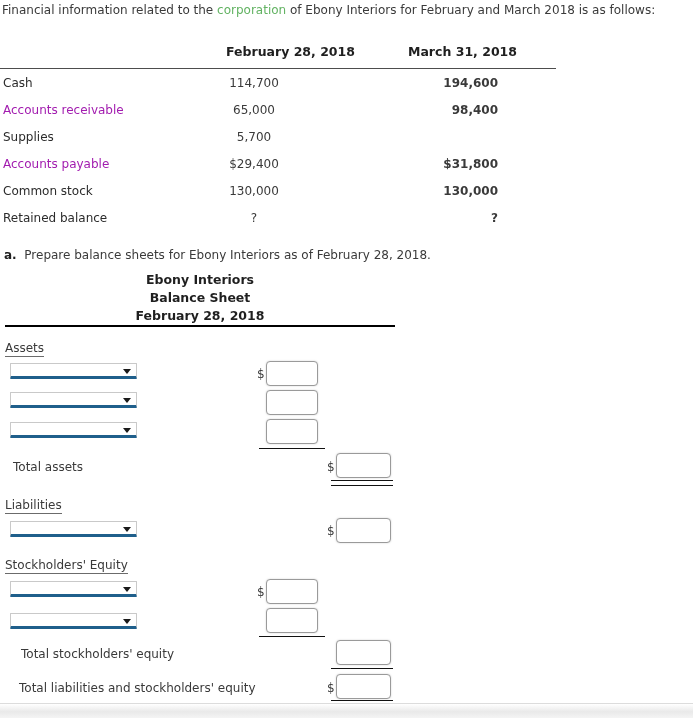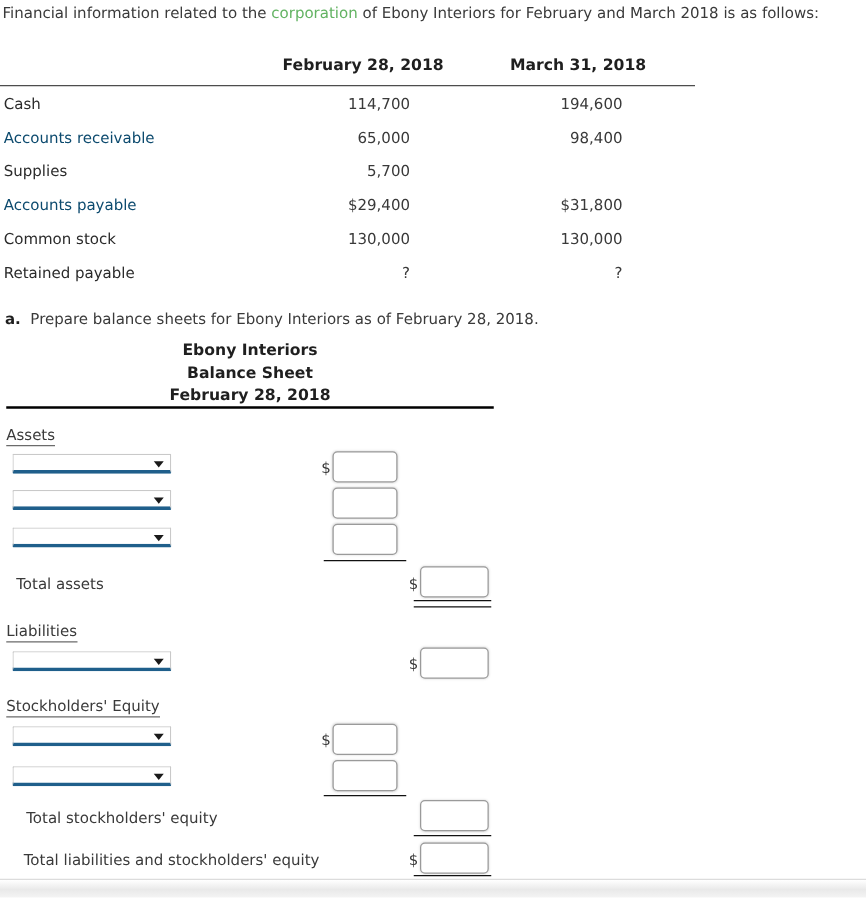--- a/index.html
+++ b/index.html
@@ -74,31 +74,31 @@
     position: relative;
     height: 27px;
   }
   .dt-row .label {
     position: absolute;
     left: 3px;
     top: 0;
     font-size: 12px;
     white-space: nowrap;
   }
-  .dt-row .label.green { color: #0c4a6e; }
+  .dt-row .label.green { color: #a21caf; }
   .dt-row .v1,
   .dt-row .v2 {
     position: absolute;
     top: 0;
     text-align: right;
     font-size: 12px;
     color: #3a3a3a;
   }
-  .dt-row .v1 { left: 180px; width: 148px; }
-  .dt-row .v2 { left: 350px; width: 148px; }
+  .dt-row .v1 { left: 180px; width: 148px; text-align: center; }
+  .dt-row .v2 { left: 350px; width: 148px; font-weight: bold; }
 
   
   .req {
     position: absolute;
     left: 4px;
     top: 248px;
     font-size: 12px;
     color: #3a3a3a;
     white-space: nowrap;
   }
@@ -245,21 +245,21 @@
     <div class="label green">Accounts payable</div>
     <div class="v1">$29,400</div>
     <div class="v2">$31,800</div>
   </div>
   <div class="dt-row">
     <div class="label">Common stock</div>
     <div class="v1">130,000</div>
     <div class="v2">130,000</div>
   </div>
   <div class="dt-row">
-    <div class="label">Retained payable</div>
+    <div class="label">Retained balance</div>
     <div class="v1">?</div>
     <div class="v2">?</div>
   </div>
 </div>
 
 <div class="req">
   <b>a.</b>&nbsp;
   <span>Prepare balance sheets for Ebony Interiors as of February 28, 2018.</span>
 </div>
 

